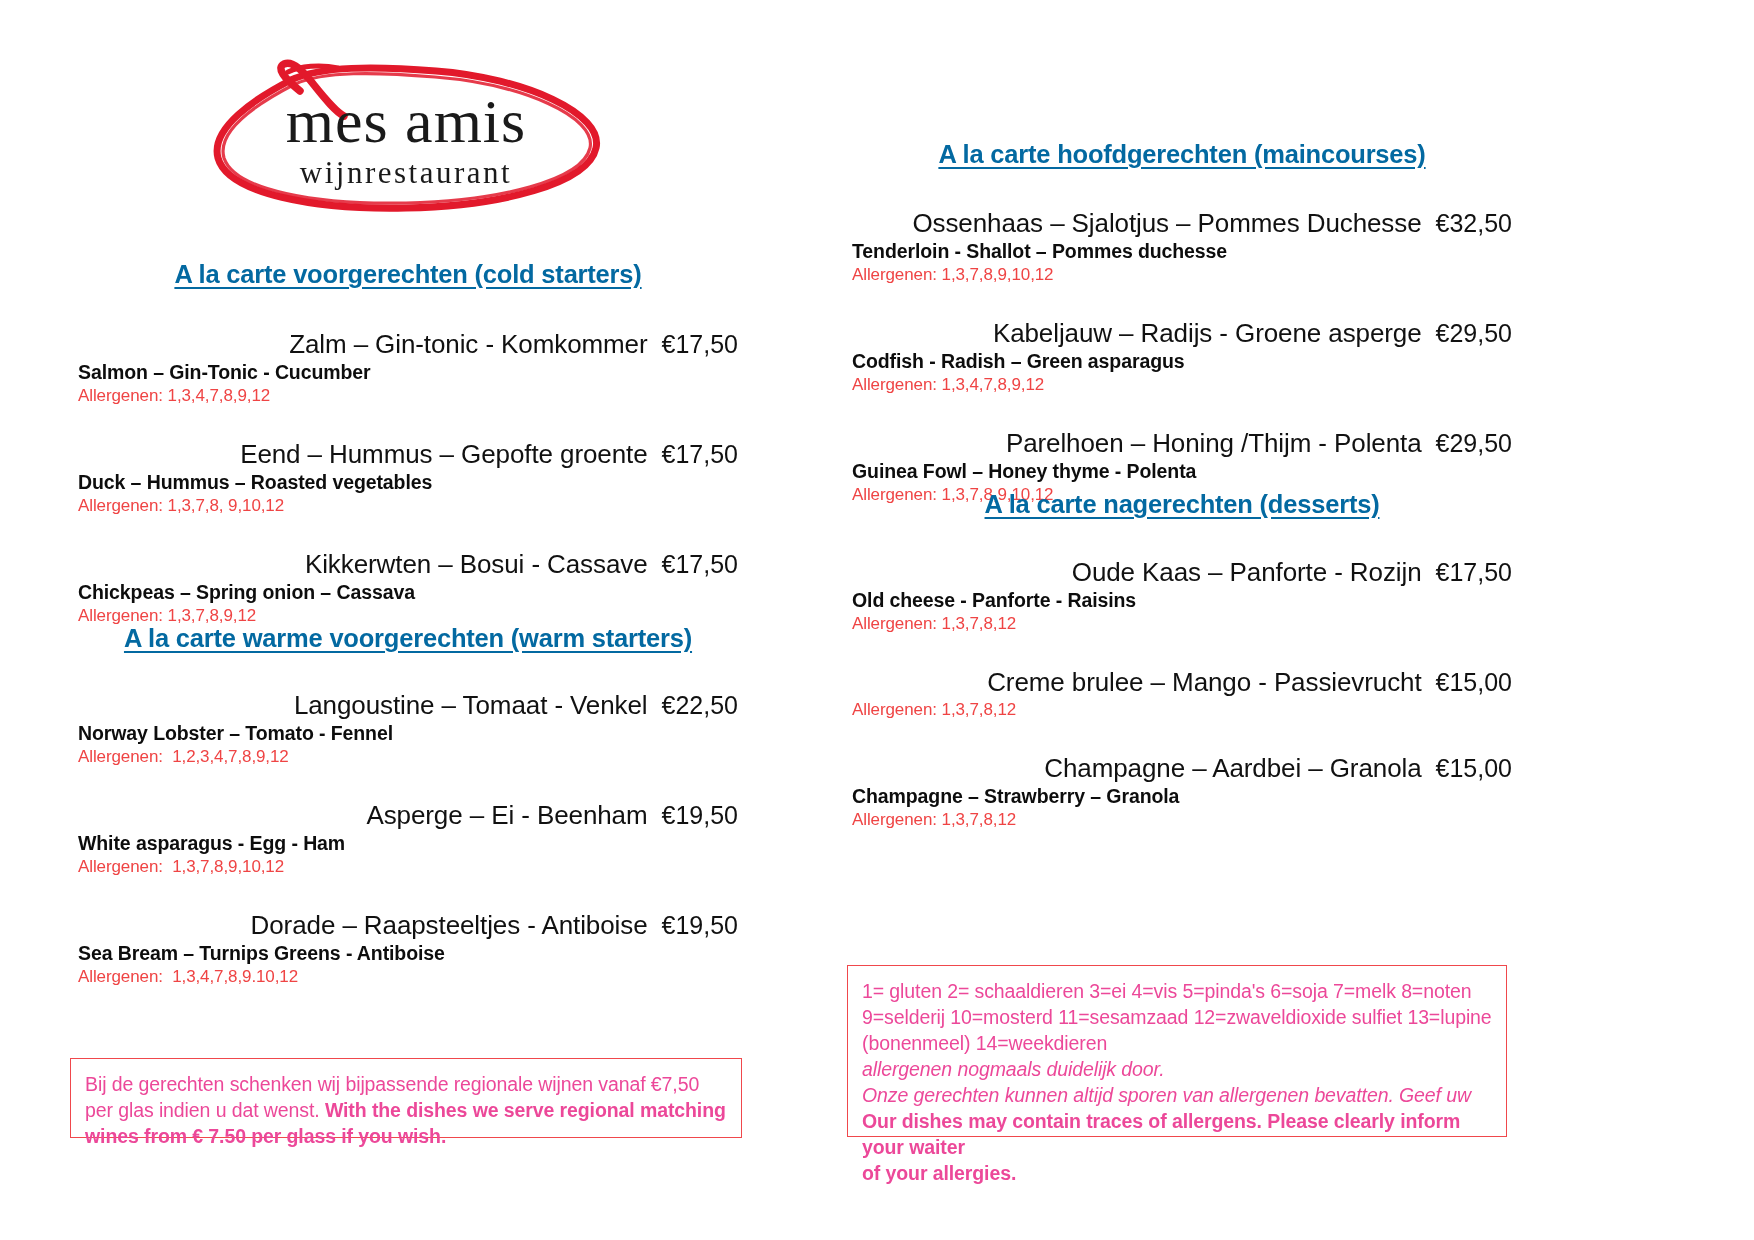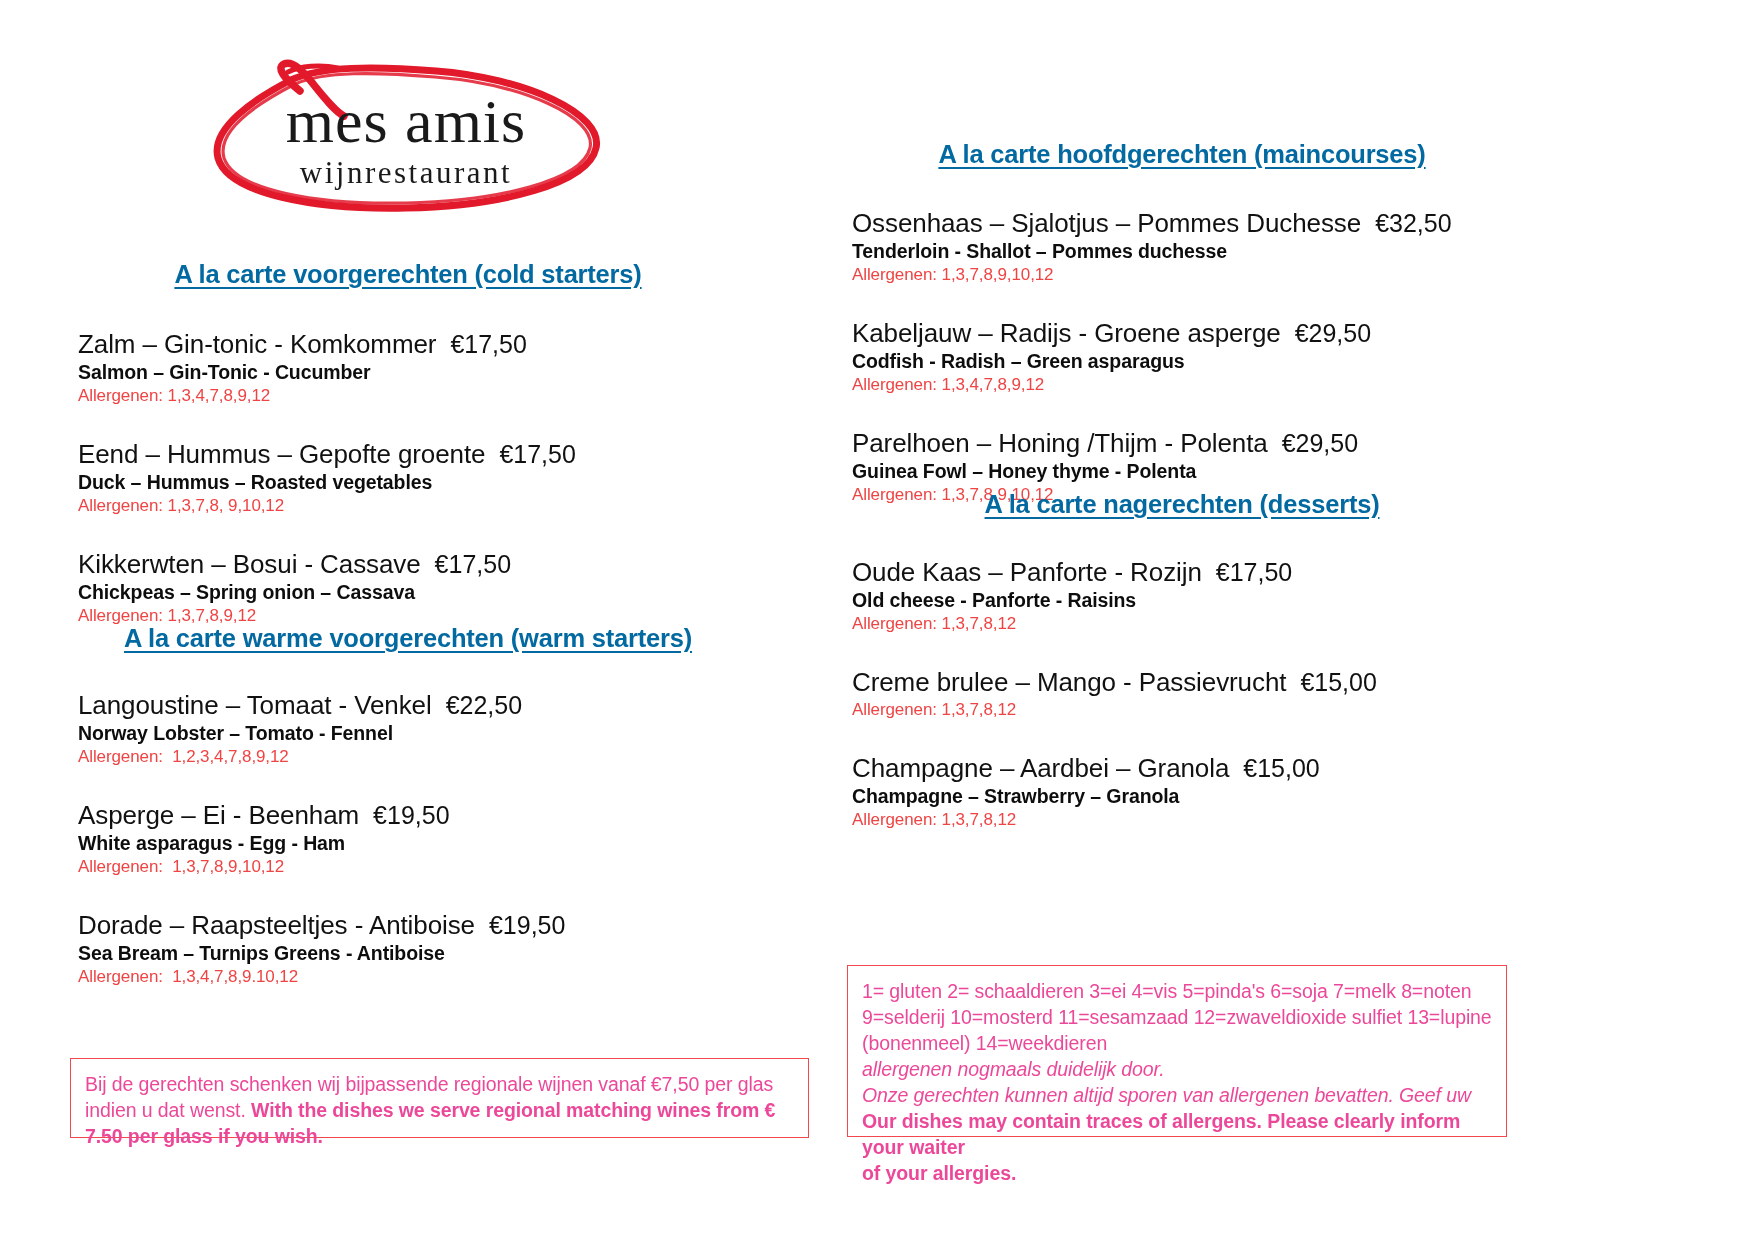--- a/index.html
+++ b/index.html
@@ -86,21 +86,21 @@
     text-underline-offset: 4px;
     letter-spacing: -0.2px;
     white-space: nowrap;
   }
 
   .item {
     position: relative;
   }
   .item-row {
     display: flex;
-    justify-content: flex-start;
+    justify-content: flex-end;
     align-items: baseline;
   }
   .item-nl {
     font-family: "Liberation Sans", sans-serif;
     font-size: 26px;
     font-weight: normal;
     color: #111111;
     letter-spacing: -0.1px;
     white-space: nowrap;
   }
@@ -227,21 +227,21 @@
       <div class="item" style="margin-top:33px;">
         <div class="item-row">
           <span class="item-nl">Dorade – Raapsteeltjes - Antiboise</span>
           <span class="item-price">€19,50</span>
         </div>
         <div class="item-en">Sea Bream – Turnips Greens - Antiboise</div>
         <div class="item-allerg">Allergenen:  1,3,4,7,8,9.10,12</div>
       </div>
     </div>
 
-    <div class="note-box" style="position:absolute; left:-8px; top:1058px; width:739px; height:80px;">
+    <div class="note-box" style="position:absolute; left:-8px; top:1058px; width:672px; height:80px;">
       <div class="wine-note note-line">
         <span class="reg">Bij de gerechten schenken wij bijpassende regionale wijnen vanaf €7,50 per glas indien u dat wenst. </span><span class="bld">With the dishes we serve regional matching wines from € 7.50 per glass if you wish.</span>
       </div>
     </div>
   </div>
 
   <div class="col col-right">
 
     <div style="position:absolute; left:0; top:140px; width:660px;">
       <div class="section-title">A la carte hoofdgerechten (maincourses)</div>

